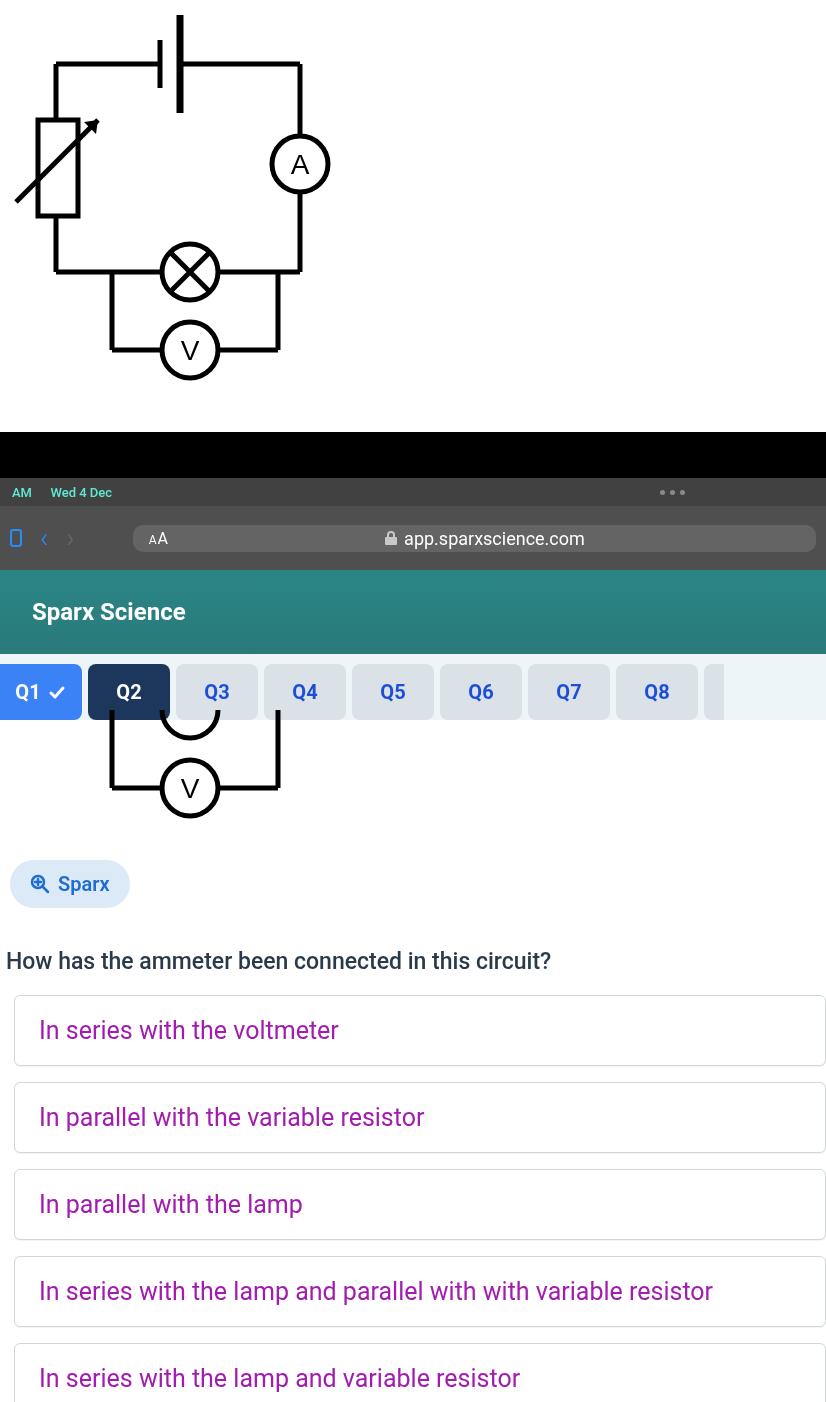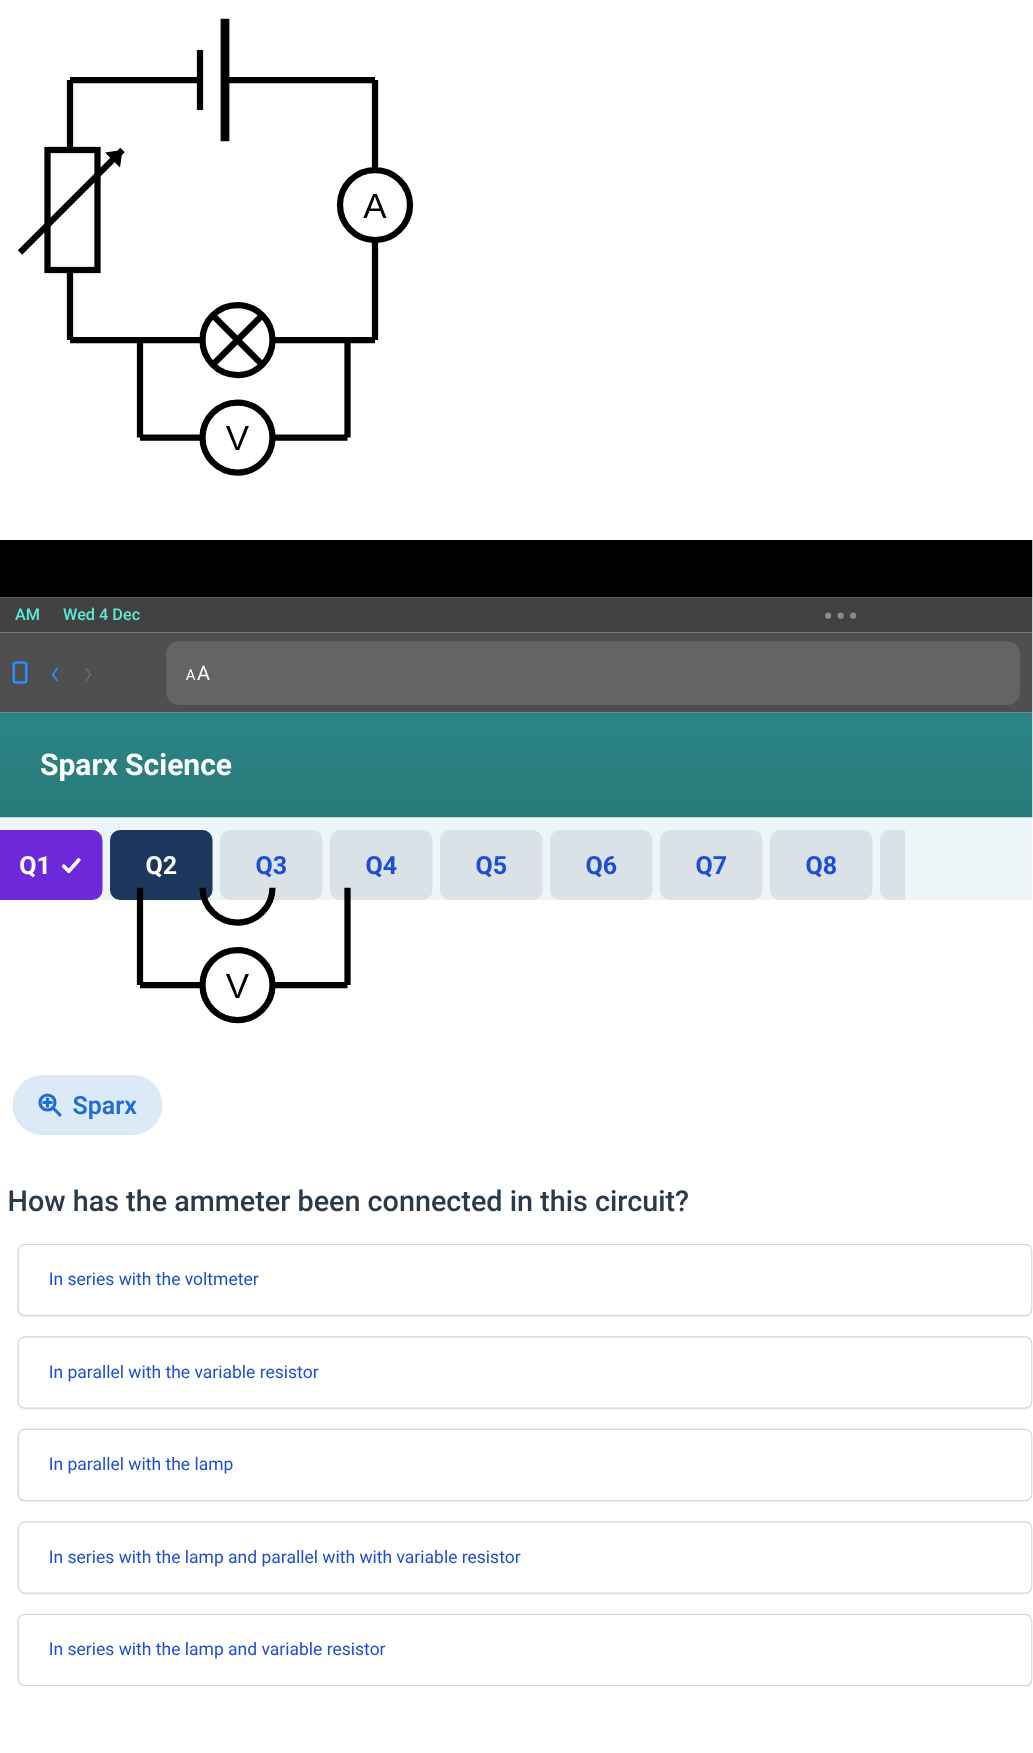--- a/index.html
+++ b/index.html
@@ -52,21 +52,21 @@
     }
     .chev {
       font-size: 28px;
       font-weight: 300;
       line-height:1;
     }
     .chev.back { color: #288dff; }
     .chev.fwd { color: #6a6a6a; }
     .url-box {
       flex: 1;
-      height: 51px;
+      height: 27px;
       background: #646464;
       border-radius: 10px;
       display: flex;
       align-items: center;
       padding: 0 16px;
       margin-left: 40px;
     }
     .aa { color: #fff; font-size: 16px; letter-spacing:1px;}
     .aa .small { font-size:12px; }
     .url-center { flex:1; display:flex; align-items:center; justify-content:center; gap:6px; color:#fff; font-size:18px;}
@@ -97,21 +97,21 @@
       border-radius: 8px;
       display: flex;
       align-items: center;
       justify-content: center;
       color: #1d4ed8;
       font-weight: 700;
       font-size: 20px;
       cursor: pointer;
     }
     .q-tab.first { border-top-left-radius:0; border-bottom-left-radius:0;}
-    .q-tab.done { background: #6d28d9; color: #fff; gap:6px;align-items:center;}
+    .q-tab.done { background: #3b82f6; color: #fff; gap:6px;align-items:center;}
     .q-tab.active { background: #1d365b; color: #fff; position:relative;}
     .q-tab.active::after {
       content:"";
       position:absolute;
       bottom:-10px; left:50%; transform:translateX(-50%);
       width:0;height:0;
       border-left:12px solid transparent;
       border-right:12px solid transparent;
       border-top:12px solid #1d365b;
     }
@@ -140,22 +140,22 @@
       padding: 40px 6px 20px 6px;
       font-size: 23px;
       color: #2b3a4a;
       font-weight: 500;
     }
     .answers { padding: 0 0 0 14px; display:flex; flex-direction:column; gap:16px;}
     .answer {
       border: 1px solid #cfd6de;
       border-radius: 6px;
       padding: 20px 24px;
-      font-size: 14px;
-      color: #1d4ed8;
+      font-size: 25px;
+      color: #a21caf;
       background:#fff;
       cursor:pointer;
       box-shadow: 0 1px 0 rgba(0,0,0,0.04);
     }
   </style>
 </head>
 <body>
 
 
 
@@ -213,20 +213,28 @@
   </div>
 </div>
 
 
 <div class="address-bar">
   <div class="tabs-icon"></div>
   <div class="chev back">‹</div>
   <div class="chev fwd">›</div>
   <div class="url-box">
     <span class="aa"><span class="small">A</span>A</span>
+    <div class="url-center">
+      <span class="lock-icon">
+        <svg width="14" height="16" viewBox="0 0 14 16">
+            <path fill="#c8c8c8" d="M11 7V5a4 4 0 10-8 0v2H2a1 1 0 00-1 1v6a1 1 0 001 1h10a1 1 0 001-1V8a1 1 0 00-1-1h-1zM5 5a2 2 0 114 0v2H5V5z"></path>
+          </svg>
+      </span>
+      <span>app.sparxscience.com</span>
+    </div>
   </div>
 </div>
 
 
 <div class="app-header">
   <span class="app-title">Sparx Science</span>
 </div>
 
 
 <div class="tabs-region">

